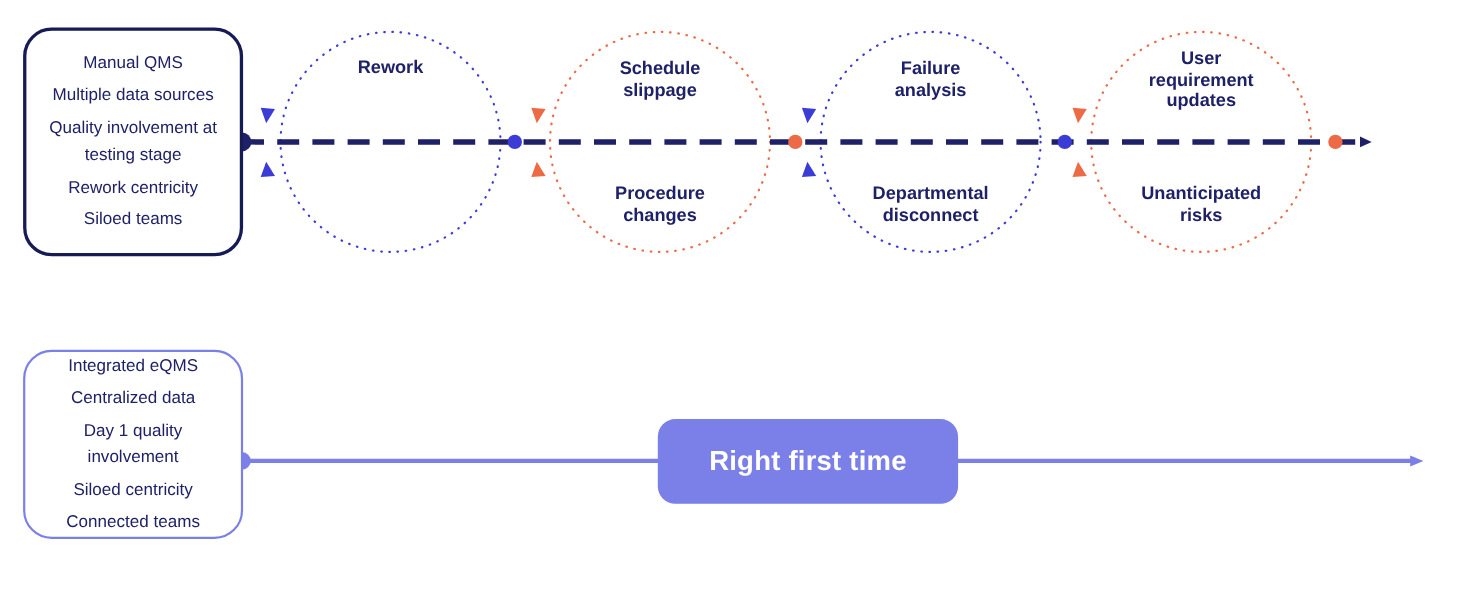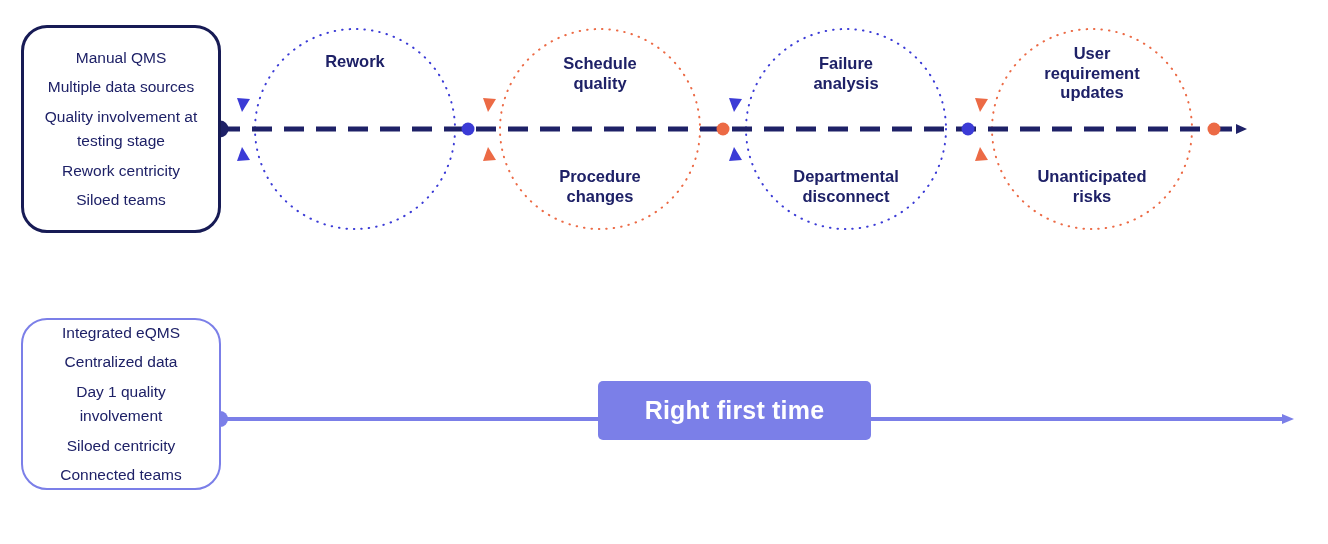--- a/index.html
+++ b/index.html
@@ -47,23 +47,23 @@
     font-size:16.5px;
     line-height:19.5px;
     color:#1e2167;
     white-space:pre-line;
     transform:translate(-50%,-50%);
   }
 
   
   #pill{
     position:absolute;
-    left:598px;top:381px;width:273px;height:59px;
+    left:598px;top:381px;width:273px;height:77px;
     background:#7b7fe8;
-    border-radius:5px;
+    border-radius:16px;
     display:flex;align-items:center;justify-content:center;
     color:#ffffff;
     font-weight:bold;
     font-size:25px;
     letter-spacing:.2px;
   }
 </style>
 </head>
 <body>
 
@@ -150,21 +150,21 @@
     <div class="line">Centralized data</div>
     <div class="line">Day 1 quality
 involvement</div>
     <div class="line">Siloed centricity</div>
     <div class="line">Connected teams</div>
   </div>
 
   <div class="clabel" style="left:355px;top:62px;">Rework</div>
 
   <div class="clabel" style="left:600px;top:73px;">Schedule
-quality</div>
+slippage</div>
   <div class="clabel" style="left:600px;top:186px;">Procedure
 changes</div>
 
   <div class="clabel" style="left:846px;top:73px;">Failure
 analysis</div>
   <div class="clabel" style="left:846px;top:186px;">Departmental
 disconnect</div>
 
   <div class="clabel" style="left:1092px;top:73px;text-align:center;">User
 requirement

